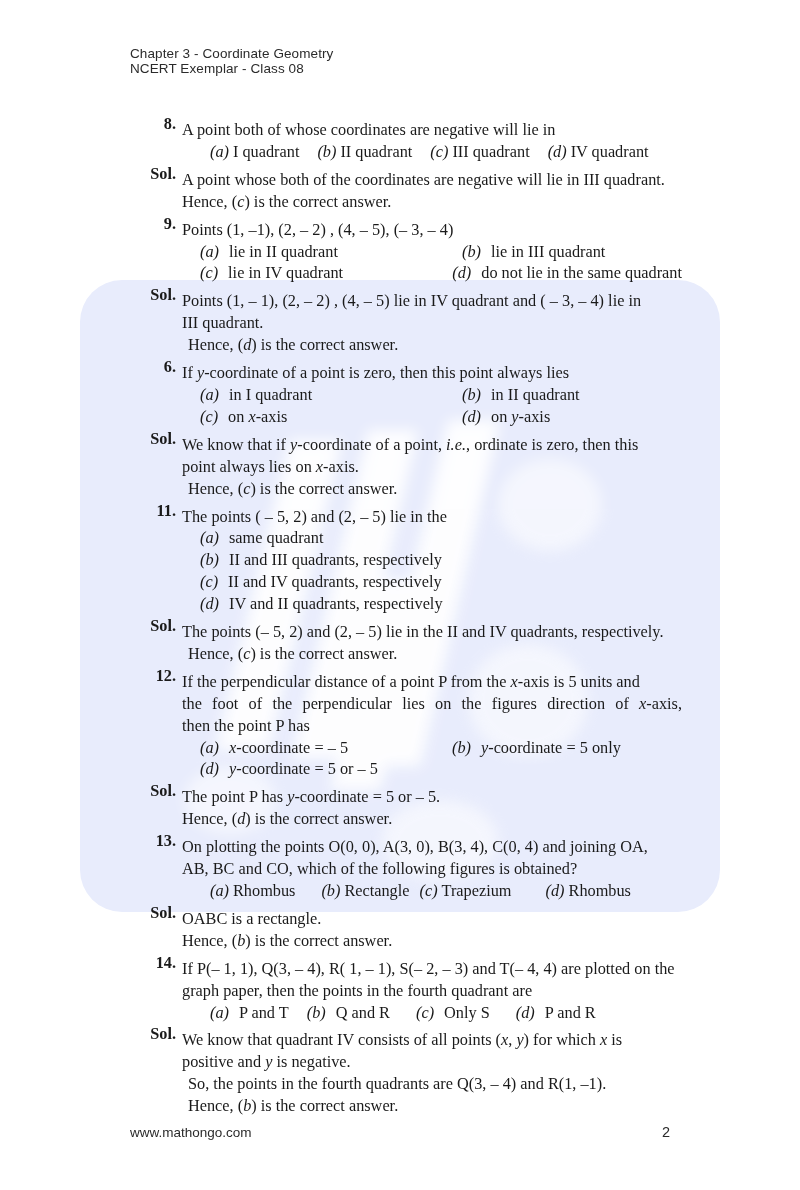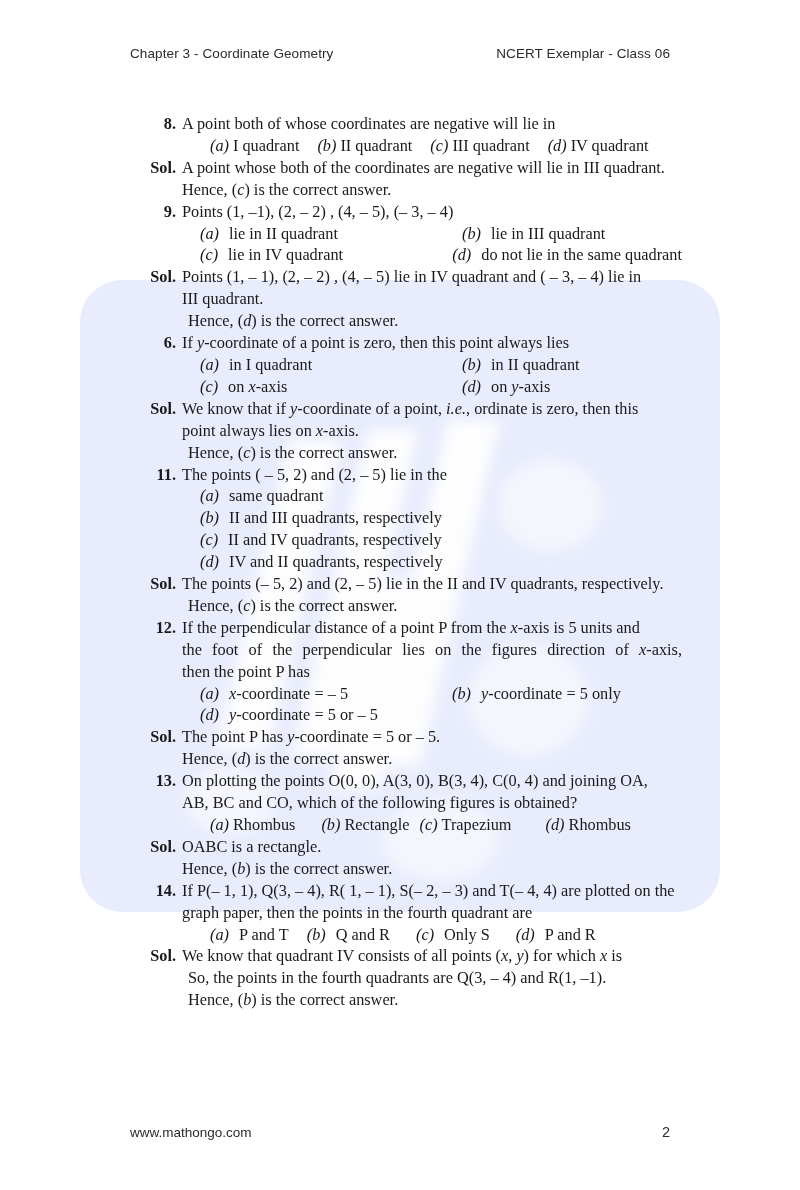--- a/index.html
+++ b/index.html
@@ -52,20 +52,21 @@
     top: 46px;
     width: 540px;
     display: flex;
     justify-content: space-between;
     align-items: baseline;
     font-family: "Liberation Sans", "DejaVu Sans", sans-serif;
     font-size: 13.5px;
     color: #2b2b2b;
     letter-spacing: 0.1px;
     z-index: 2;
+    flex-direction: column;
   }
 
   
   .content {
     position: absolute;
     left: 130px;
     top: 113px;
     width: 552px;
     z-index: 2;
     font-size: 16.3px;
@@ -83,20 +84,21 @@
     flex: 0 0 46px;
     width: 46px;
     text-align: right;
     padding-right: 6px;
     font-weight: bold;
     white-space: nowrap;
   }
   .body {
     flex: 1 1 auto;
     min-width: 0;
+    margin-top: 6px;
   }
   .body.just { text-align: justify; text-align-last: left; }
 
   
   .cont {
     margin-left: 52px;
   }
   .cont.ind {
     margin-left: 58px;
   }
@@ -160,21 +162,21 @@
         <ellipse cx="470" cy="225" rx="52" ry="46"></ellipse>
         <ellipse cx="448" cy="420" rx="60" ry="56"></ellipse>
         <ellipse cx="360" cy="560" rx="58" ry="40"></ellipse>
         <ellipse cx="150" cy="520" rx="46" ry="34"></ellipse>
       </g>
     </svg>
   </div>
 
   <div class="runhead">
     <span>Chapter 3 - Coordinate Geometry</span>
-    <span>NCERT Exemplar - Class 06</span>
+    <span>NCERT Exemplar - Class 08</span>
   </div>
 
   <div class="content">
 
     <div class="blk">
       <div class="row">
         <div class="gutter">8.</div>
         <div class="body">A point both of whose coordinates are negative will lie in</div>
       </div>
       <div class="opts-inline">
@@ -288,20 +290,21 @@
         <div class="body">If P(– 1, 1), Q(3, – 4), R( 1, – 1), S(– 2, – 3) and T(– 4, 4) are plotted on the</div>
       </div>
       <div class="cont">graph paper, then the points in the fourth quadrant are</div>
       <div class="opts-inline">
         <i>(a)</i><span class="sp-2"></span><span>P and T</span><span class="sp-3"></span><i>(b)</i><span class="sp-2"></span><span>Q and R</span><span class="sp-4"></span><i>(c)</i><span class="sp-2"></span><span>Only S</span><span class="sp-4"></span><i>(d)</i><span class="sp-2"></span><span>P and R</span>
       </div>
       <div class="row">
         <div class="gutter">Sol.</div>
         <div class="body just"><span>We know that quadrant IV consists of  all points (</span><i>x</i><span>, </span><i>y</i><span>) for which </span><i>x</i><span> is</span></div>
       </div>
+      <div class="cont"><span>positive  and </span><i>y</i><span> is negative.</span></div>
       <div class="cont ind">So, the points in the fourth quadrants are Q(3, – 4) and R(1, –1).</div>
       <div class="cont ind"><span>Hence, (</span><i>b</i><span>) is the correct answer.</span></div>
     </div>
 
   </div>
 
   <div class="footer">
     <span>www.mathongo.com</span>
     <span class="pageno">2</span>
   </div>

